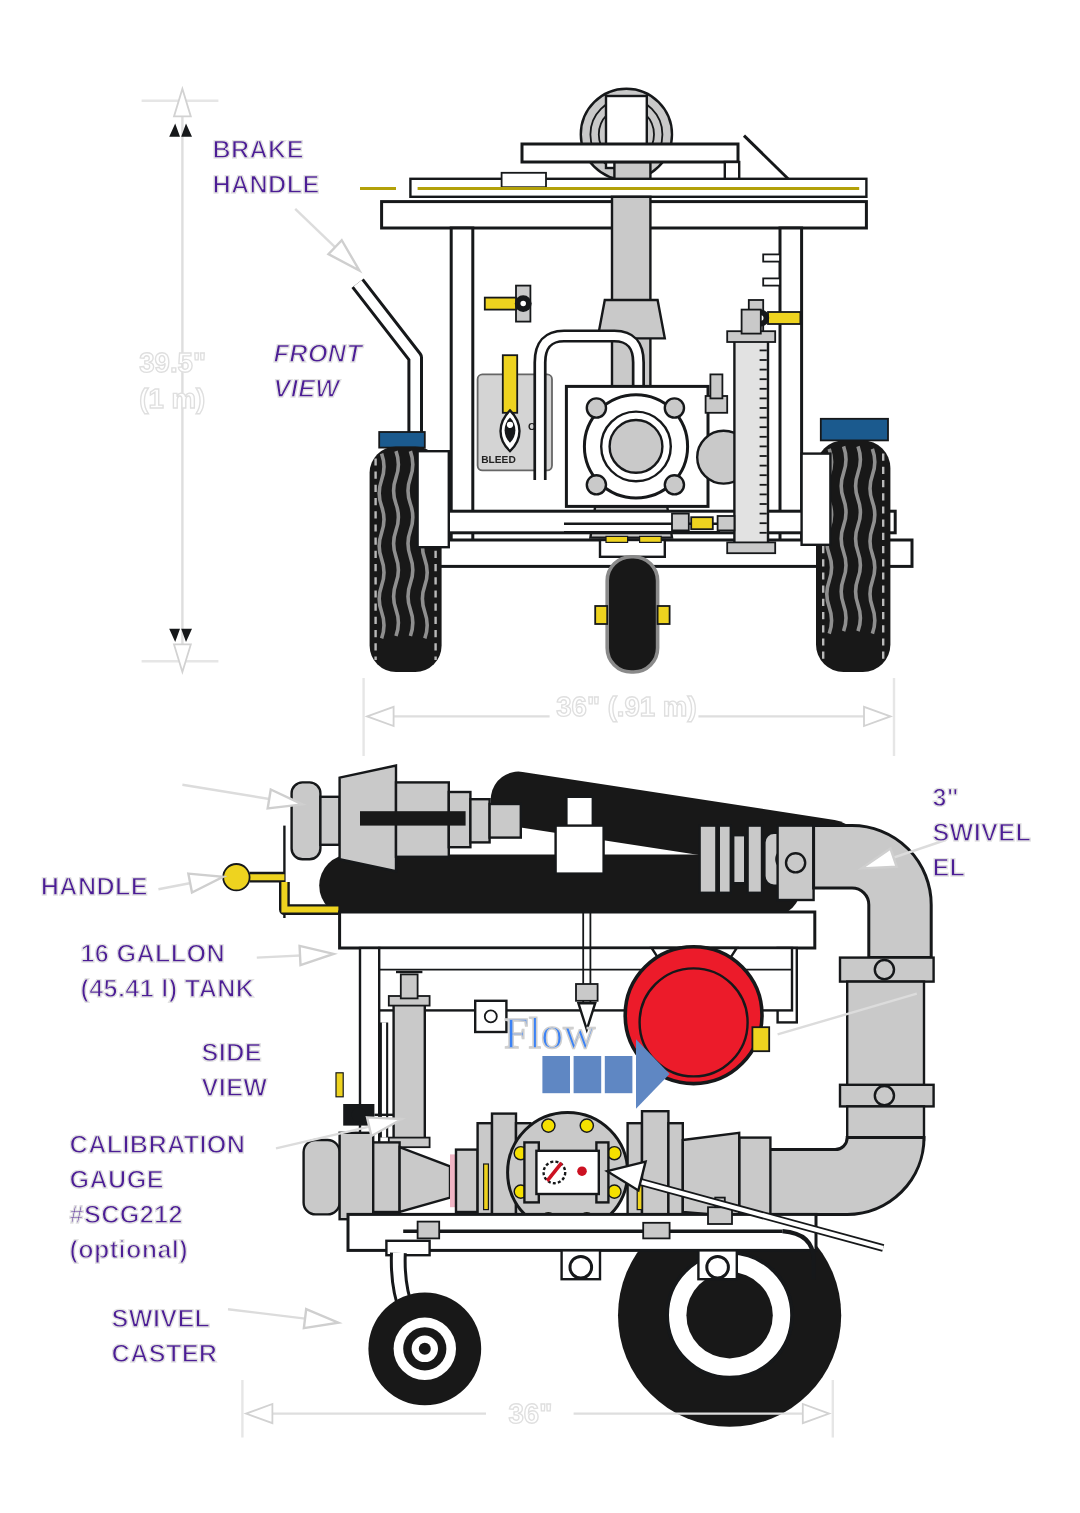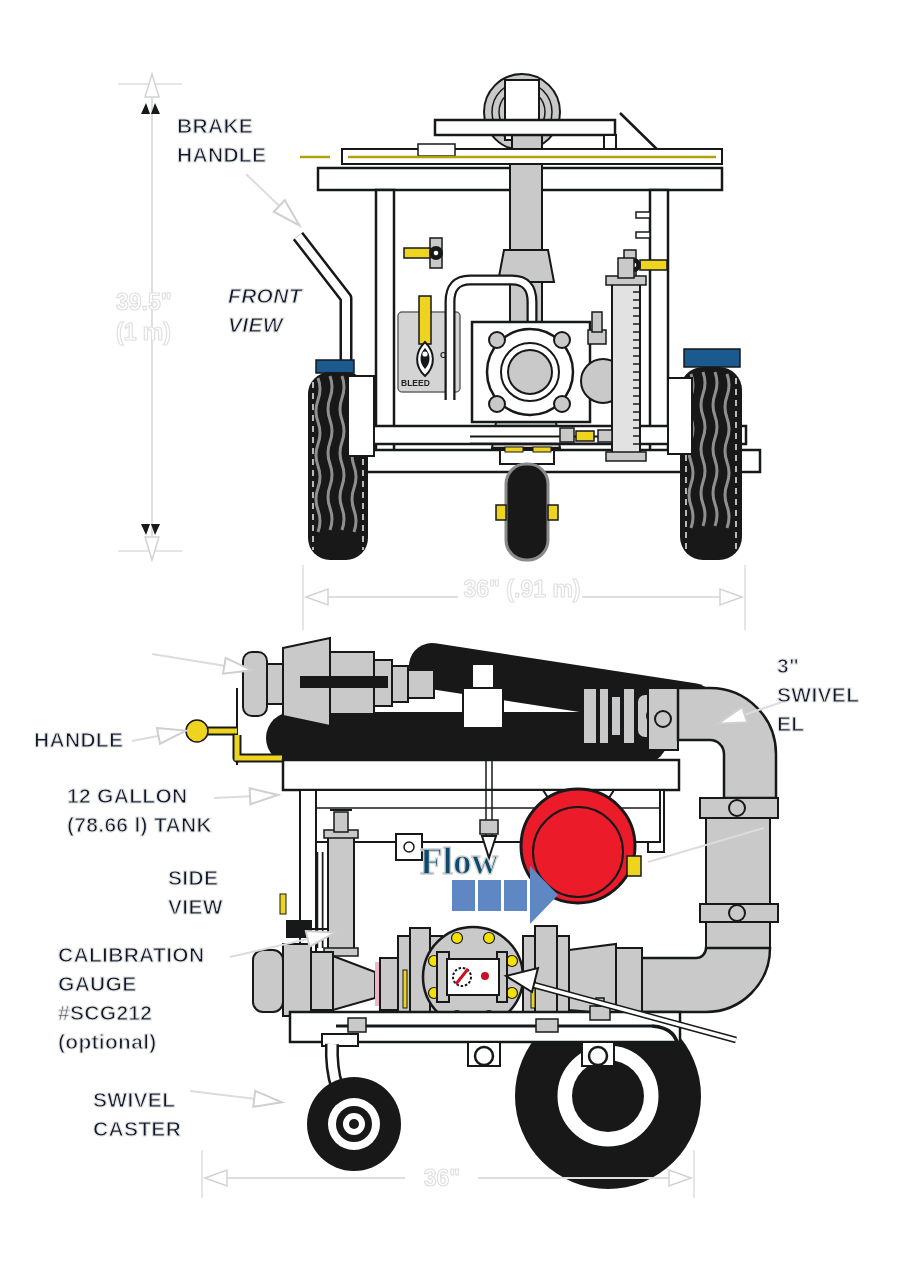--- a/index.html
+++ b/index.html
@@ -23,27 +23,27 @@
   .tube-i{stroke:#ffffff;fill:none;stroke-linejoin:round;}
   .leader{stroke:#dcdcdc;stroke-width:2;fill:none;}
   .dimline{stroke:#dedede;stroke-width:2;fill:none;}
   .dimtick{stroke:#e6e6e6;stroke-width:2;fill:none;}
   .dimhead{fill:#ffffff;stroke:#d2d2d2;stroke-width:1.5;}
   .tread{stroke:#8f8f8f;stroke-width:3;fill:none;}
   .tread2{stroke:#b9b9b9;stroke-width:2;fill:none;stroke-dasharray:6 5;}
   .panel-txt{font-family:"Liberation Sans",sans-serif;font-size:8.5px;fill:#222;font-weight:bold;}
 
   
-  .lbl{position:absolute;font-weight:bold;font-size:21px;line-height:1.38;color:#0f172a;
+  .lbl{position:absolute;font-weight:bold;font-size:21px;line-height:1.38;color:#4c1d95;
        -webkit-text-stroke:1.1px #e2e2e2;text-shadow:0 0 1px #ececec;letter-spacing:.3px;}
   .dimlbl{position:absolute;font-weight:bold;font-size:23px;line-height:1.3;color:#fff;
        -webkit-text-stroke:1.1px #dfdfdf;text-shadow:0 0 1px #ececec;}
   .center{text-align:center;}
-  .flowlbl{position:absolute;font-family:"Liberation Serif",serif;font-weight:bold;font-size:37px;
-       color:#0c4a6e;-webkit-text-stroke:1.3px #cfcfcf;text-shadow:0 0 1px #e4e4e4;}
+  .flowlbl{position:absolute;font-family:"Liberation Serif",serif;font-weight:normal;font-size:37px;
+       color:#3b82f6;-webkit-text-stroke:1.3px #cfcfcf;text-shadow:0 0 1px #e4e4e4;}
 </style>
 </head>
 <body>
 
 <div class="stage">
 
 <svg width="900" height="1261" viewBox="0 0 900 1261">
   <defs>
     <marker id="mArrow" markerWidth="17" markerHeight="12" refX="14" refY="5" orient="auto">
       <path d="M1,1 L15,5 L1,9 Z" fill="#fff" stroke="#cfcfcf" stroke-width="1"></path>
@@ -405,21 +405,21 @@
     <path class="leader" d="M764,828 L648,862"></path>
   </g>
 </svg>
 
 <div class="lbl" style="left:177px;top:112px;width:112px;">BRAKE HANDLE</div>
 <div class="lbl" style="left:228px;top:282px;width:92px;font-style:italic;">FRONT VIEW</div>
 <div class="dimlbl" style="left:116px;top:288px;width:74px;">39.5" (1 m)</div>
 <div class="dimlbl center" style="left:455px;top:575px;width:134px;">36" (.91 m)</div>
 
 <div class="lbl" style="left:34px;top:726px;width:110px;">HANDLE</div>
-<div class="lbl" style="left:67px;top:782px;width:178px;">12 GALLON (78.66 l) TANK</div>
+<div class="lbl" style="left:67px;top:782px;width:178px;">16 GALLON (45.41 l) TANK</div>
 <div class="lbl" style="left:168px;top:864px;width:90px;">SIDE VIEW</div>
 <div class="lbl" style="left:58px;top:941px;width:158px;">CALIBRATION GAUGE #SCG212 (optional)</div>
 <div class="lbl" style="left:93px;top:1070px;width:108px;margin-top:16px;">SWIVEL CASTER</div>
 <div class="lbl" style="left:777px;top:652px;width:92px;">3" SWIVEL EL</div>
 <div class="flowlbl" style="left:420px;top:840px;">Flow</div>
 <div class="dimlbl center" style="left:402px;top:1164px;width:80px;">36"</div>
 
 </div>
 
 </body></html>

